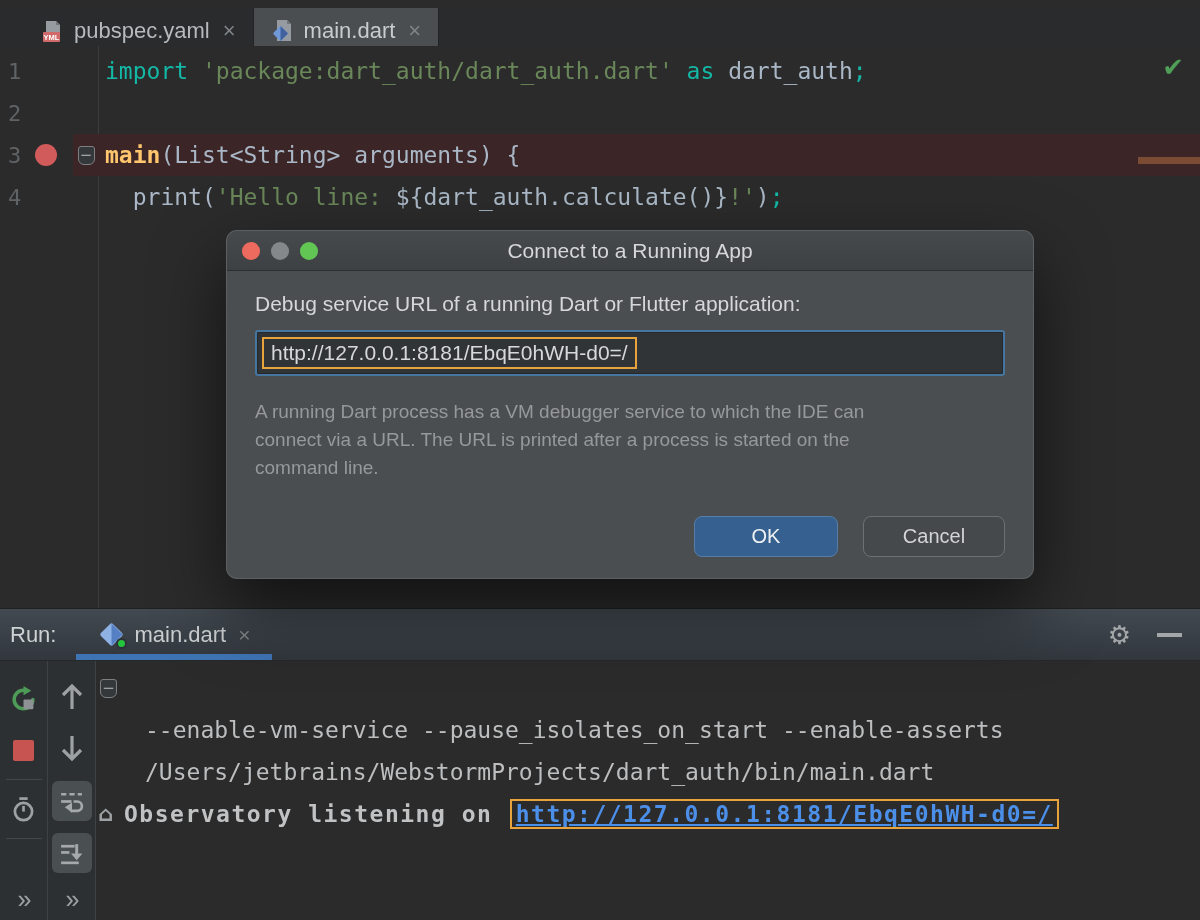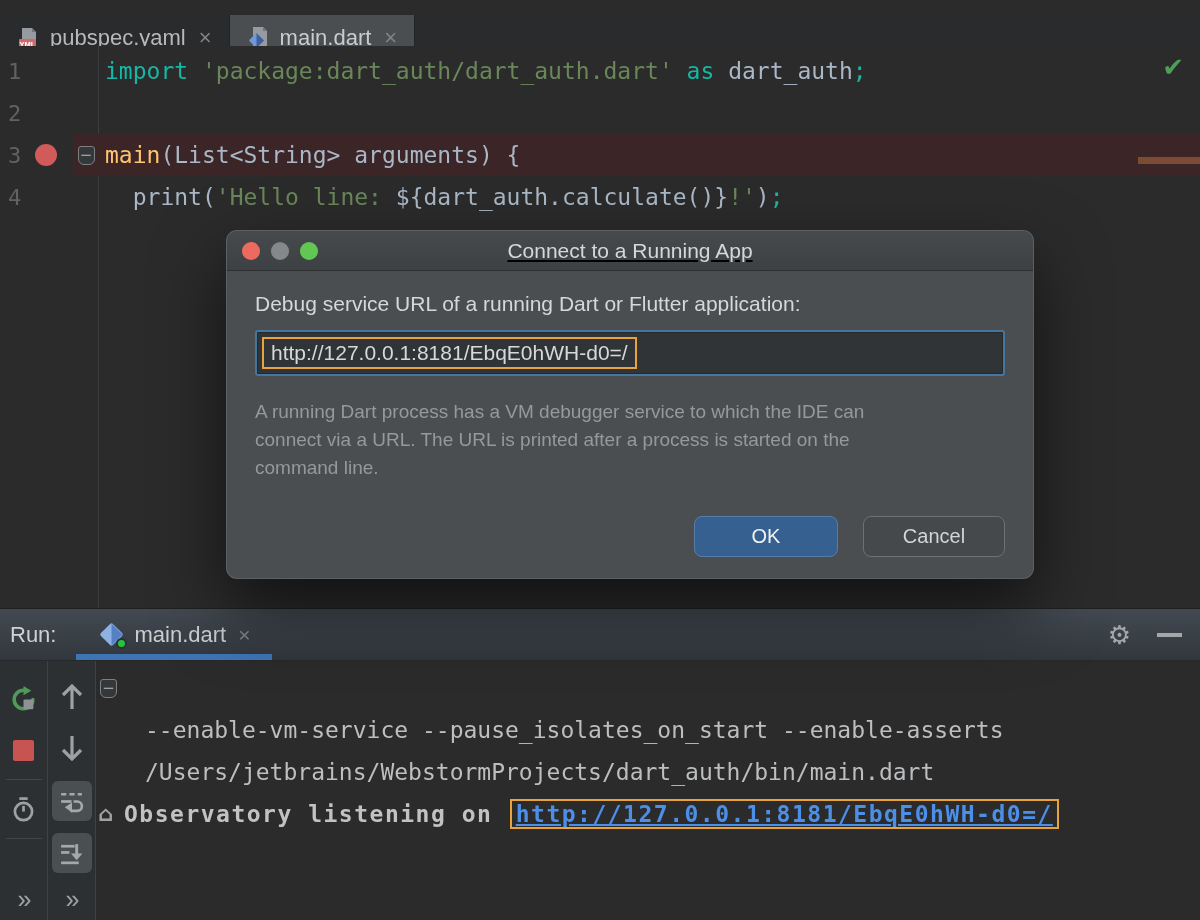--- a/index.html
+++ b/index.html
@@ -2,22 +2,22 @@
 <html><head>
 <meta charset="utf-8">
 <style>
   * { margin:0; padding:0; box-sizing:border-box; }
   html,body { background:#1e1f20; }
   .frame {
     position:relative; width:1200px; height:920px; overflow:hidden;
     background:#2b2b2b; font-family:"Liberation Sans","DejaVu Sans",sans-serif;
   }
   
-  .tabbar { position:absolute; left:0; top:15px; width:1200px; height:46px;
-    background:#292b2c; display:flex; }
+  .tabbar { position:absolute; left:0; top:8px; width:1200px; height:46px;
+    background:#292b2c; display:flex;padding-left:24px; }
   .etab { position:relative; display:flex; align-items:center; gap:9px;
     padding:0 17px; border-right:1px solid #212324; cursor:default; }
   .etab .tlabel { font-size:22px; color:#b7babc; }
   .etab.active { background:#4a4e50; }
   .etab.active .tlabel { color:#c9ccce; }
   .etab.active::after { content:""; position:absolute; left:0; right:0; bottom:0;
     height:6px; background:#5f6365; }
   .etab .tclose { font-size:22px; color:#7f8487; padding-left:4px; }
   .ticon { display:flex; }
 
@@ -32,30 +32,30 @@
   .bp-dot { position:absolute; left:35px; top:10px; width:22px; height:22px;
     border-radius:50%; background:#d15a5a; }
   .row-right { flex:1; display:flex; align-items:center; position:relative; height:100%; }
   .code-row.bp .row-right { background:#3b2526; }
   .g-fold { width:26px; height:100%; display:flex; align-items:center; justify-content:center; flex:none; }
   .fold-ico { width:17px; height:19px; border:1px solid #7d8082; border-radius:3px 3px 6px 6px;
     color:#a3a6a8; font-size:15px; line-height:16px; text-align:center;
     font-family:"DejaVu Sans",sans-serif; background:#35383a; }
   .code-text { padding-left:6px; white-space:pre; }
   .tok-kw { color:#14b8a6; } .tok-str { color:#6a8759; }
-  .tok-plain { color:#a9b7c6; } .tok-fn { color:#ffc66d; }
+  .tok-plain { color:#a9b7c6; } .tok-fn { color:#ffc66d;font-weight:bold; }
   .bp-stripe { position:absolute; right:0; top:23px; width:62px; height:7px; background:#7c4b33; }
   .check { position:absolute; right:16px; top:6px; font-size:26px; font-weight:bold; color:#4f9e58; }
 
   
   .dialog { position:absolute; left:227px; top:231px; width:806px; height:347px;
     background:#4b4e50; border-radius:10px; overflow:hidden;
     box-shadow:0 0 0 1px #5d6062, 0 30px 70px rgba(0,0,0,.6); }
   .dtitle { position:relative; height:40px; display:flex; align-items:center; justify-content:center;
-    background:linear-gradient(#474a4d,#3e4144); border-bottom:1px solid #2c2e2f;text-decoration:underline; }
+    background:linear-gradient(#474a4d,#3e4144); border-bottom:1px solid #2c2e2f; }
   .dtitle-text { font-size:21px; color:#d5d7d9; }
   .lights { position:absolute; left:15px; top:0; height:40px; display:flex; align-items:center; gap:11px; }
   .light { width:18px; height:18px; border-radius:50%; }
   .light.red { background:#ec6a5e; } .light.gray { background:#85888a; } .light.green { background:#62c655; }
   .dbody { position:relative; height:307px; padding:0 28px; }
   .dlabel { padding-top:21px; font-size:21px; color:#d5d7d9; }
   .dinput { margin-top:14px; height:46px; border:2px solid #44769f; border-radius:3px;
     background:#303437; display:flex; align-items:center; padding-left:5px;
     box-shadow:inset 0 0 0 1px #26282a; }
   .dval { border:2px solid #e8a33d; padding:2px 7px; font-size:21px; color:#d6d8da; white-space:nowrap; }

